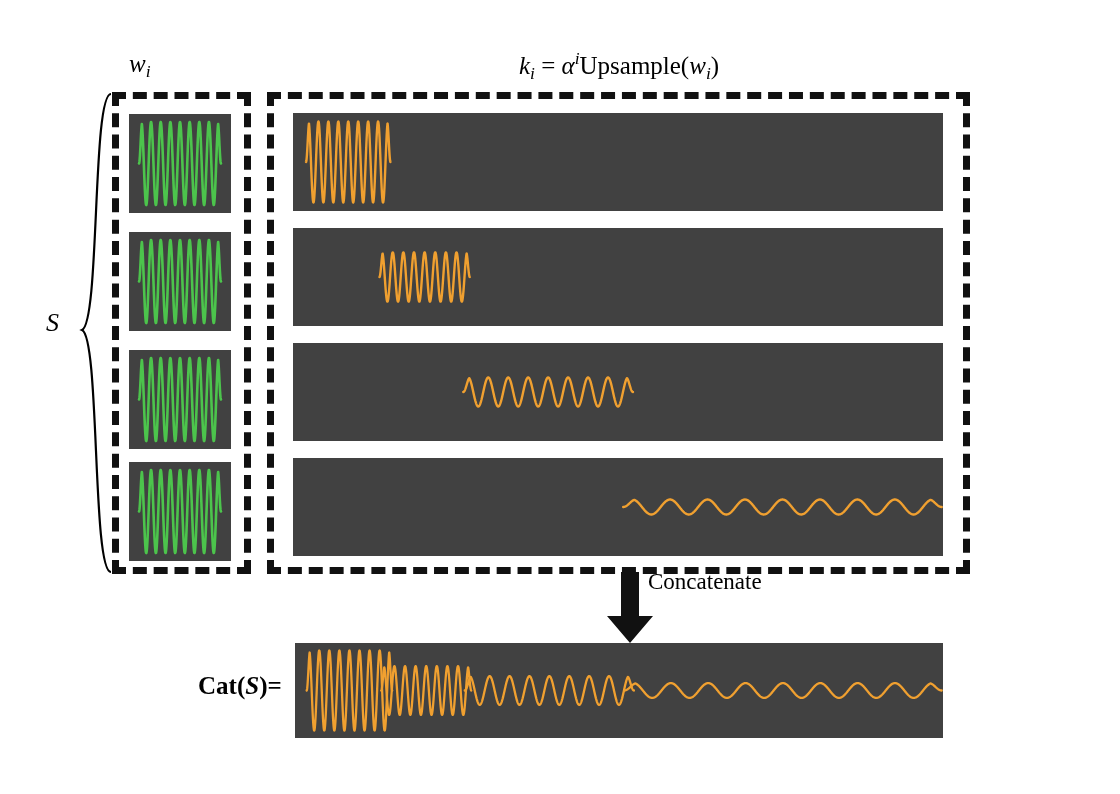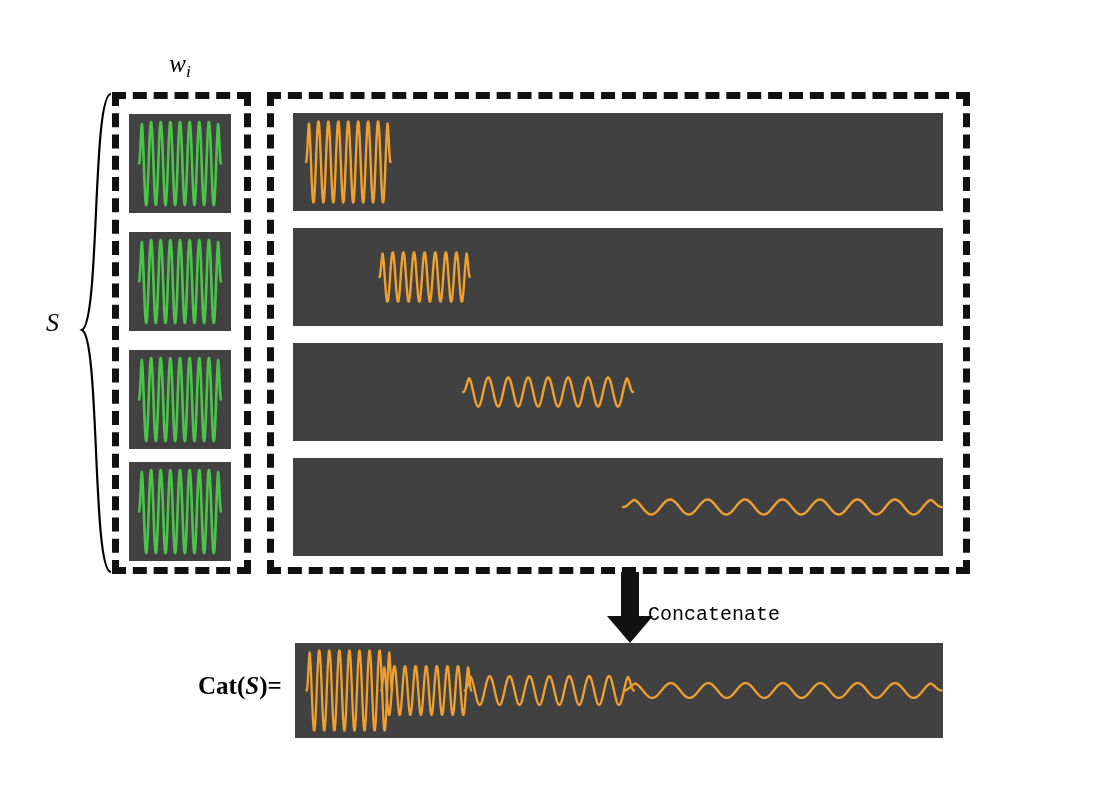--- a/index.html
+++ b/index.html
@@ -9,33 +9,33 @@
     font-family:"Liberation Sans", sans-serif;
     overflow:hidden;
   }
   .canvas{position:absolute;left:0;top:0;width:1120px;height:794px;}
 
   
   .label{position:absolute;color:#000;white-space:nowrap;}
   .math{font-family:"Liberation Serif", serif;font-style:italic;}
 
   #label-wi{
-    left:129px;top:50px;width:102px;text-align:center;
+    left:129px;top:50px;width:102px;
     font-size:25px;
   }
   #label-ki{
     left:293px;top:48px;width:652px;text-align:center;
     font-size:25px;
   }
   #label-s{
     left:46px;top:308px;font-size:26px;
   }
   #label-concat{
-    left:648px;top:603px;font-size:20px;
-    font-family:Liberation Mono, monospace;
+    left:648px;top:569px;font-size:23px;
+    font-family:Liberation Serif, serif;
   }
   #label-cat{
     left:198px;top:672px;font-size:25px;font-weight:bold;
   }
   .sub{font-size:0.70em;vertical-align:-0.30em;font-style:italic;}
   .sup{font-size:0.70em;vertical-align:0.55em;font-style:italic;}
   .upright{font-style:normal;}
 
   
   .dashbox{
@@ -88,20 +88,23 @@
     </svg>
   </div>
   <div class="label math" id="label-s">
     <span>S</span>
   </div>
 
   <div class="label math" id="label-wi">
     <span>w</span><span class="sub">i</span>
   </div>
 
+  <div class="label math" id="label-ki">
+    <span>k</span><span class="sub">i</span><span class="upright"> = </span><span>α</span><span class="sup">i</span><span class="upright">Upsample(</span><span>w</span><span class="sub">i</span><span class="upright">)</span>
+  </div>
 
   <div class="dashbox" id="box-wi"></div>
   <div class="dashbox" id="box-ki"></div>
 
   <div class="panel thumb" id="thumb-0">
       <svg viewBox="0 0 102 99" preserveAspectRatio="none">
         <path d="M10.00 49.50L10.16 49.27L10.32 48.57L10.47 47.43L10.63 45.86L10.79 43.90L10.95 41.59L11.10 38.99L11.26 36.14L11.42 33.12L11.58 29.99L11.73 26.82L11.89 23.69L12.05 20.68L12.21 17.86L12.37 15.31L12.52 13.11L12.68 11.33L12.84 10.03L13.00 10.97L13.15 12.75L13.31 14.92L13.47 17.46L13.63 20.33L13.78 23.51L13.94 26.97L14.10 30.66L14.26 34.55L14.42 38.60L14.57 42.76L14.73 46.99L14.89 51.25L15.05 55.50L15.20 59.67L15.36 63.75L15.52 67.67L15.68 71.40L15.83 74.90L15.99 78.13L16.15 81.06L16.31 83.65L16.47 85.89L16.62 87.74L16.78 89.19L16.94 90.23L17.10 90.83L17.25 91.00L17.41 90.73L17.57 90.02L17.73 88.89L17.88 87.34L18.04 85.40L18.20 83.07L18.36 80.40L18.52 77.39L18.67 74.10L18.83 70.54L18.99 66.76L19.15 62.80L19.30 58.70L19.46 54.50L19.62 50.25L19.78 45.99L19.93 41.77L20.09 37.63L20.25 33.62L20.41 29.77L20.57 26.13L20.72 22.74L20.88 19.63L21.04 16.83L21.20 14.38L21.35 12.30L21.51 10.61L21.67 9.33L21.83 8.47L21.98 8.05L22.14 8.06L22.30 8.51L22.46 9.39L22.62 10.70L22.77 12.41L22.93 14.51L23.09 16.99L23.25 19.80L23.40 22.93L23.56 26.34L23.72 29.99L23.88 33.85L24.03 37.87L24.19 42.02L24.35 46.24L24.51 50.50L24.67 54.75L24.82 58.94L24.98 63.04L25.14 66.99L25.30 70.75L25.45 74.30L25.61 77.58L25.77 80.56L25.93 83.22L26.08 85.52L26.24 87.45L26.40 88.97L26.56 90.08L26.72 90.75L26.87 91.00L27.03 90.81L27.19 90.18L27.35 89.12L27.50 87.65L27.66 85.77L27.82 83.51L27.98 80.89L28.13 77.95L28.29 74.70L28.45 71.18L28.61 67.44L28.77 63.51L28.92 59.43L29.08 55.25L29.24 51.00L29.40 46.74L29.55 42.51L29.71 38.36L29.87 34.32L30.03 30.44L30.18 26.76L30.34 23.32L30.50 20.16L30.66 17.30L30.82 14.79L30.97 12.64L31.13 10.88L31.29 9.52L31.45 8.59L31.60 8.09L31.76 8.03L31.92 8.40L32.08 9.21L32.23 10.44L32.39 12.08L32.55 14.12L32.71 16.53L32.87 19.28L33.02 22.36L33.18 25.72L33.34 29.33L33.50 33.16L33.65 37.15L33.81 41.28L33.97 45.49L34.13 49.75L34.28 54.00L34.44 58.21L34.60 62.32L34.76 66.30L34.92 70.11L35.07 73.69L35.23 77.02L35.39 80.06L35.55 82.78L35.70 85.14L35.86 87.14L36.02 88.73L36.18 89.91L36.33 90.67L36.49 90.99L36.65 90.87L36.81 90.32L36.97 89.34L37.12 87.94L37.28 86.13L37.44 83.94L37.60 81.38L37.75 78.49L37.91 75.29L38.07 71.82L38.23 68.12L38.38 64.22L38.54 60.16L38.70 55.99L38.86 51.76L39.02 47.49L39.17 43.26L39.33 39.08L39.49 35.02L39.65 31.11L39.80 27.39L39.96 23.91L40.12 20.69L40.28 17.78L40.43 15.20L40.59 12.99L40.75 11.16L40.91 9.73L41.07 8.73L41.22 8.15L41.38 8.01L41.54 8.30L41.70 9.03L41.85 10.19L42.01 11.76L42.17 13.73L42.33 16.07L42.48 18.77L42.64 21.79L42.80 25.11L42.96 28.68L43.12 32.47L43.27 36.44L43.43 40.54L43.59 44.75L43.75 49.00L43.90 53.26L44.06 57.47L44.22 61.61L44.38 65.61L44.53 69.45L44.69 73.07L44.85 76.45L45.01 79.55L45.17 82.32L45.32 84.75L45.48 86.81L45.64 88.48L45.80 89.73L45.95 90.56L46.11 90.96L46.27 90.92L46.43 90.45L46.58 89.54L46.74 88.21L46.90 86.48L47.06 84.35L47.22 81.86L47.37 79.02L47.53 75.88L47.69 72.45L47.85 68.79L48.00 64.92L48.16 60.89L48.32 56.73L48.48 52.51L48.63 48.25L48.79 44.00L48.95 39.81L49.11 35.73L49.27 31.78L49.42 28.03L49.58 24.50L49.74 21.24L49.90 18.27L50.05 15.63L50.21 13.35L50.37 11.45L50.53 9.95L50.68 8.87L50.84 8.22L51.00 8.00L51.16 8.22L51.32 8.87L51.47 9.95L51.63 11.45L51.79 13.35L51.95 15.63L52.10 18.27L52.26 21.24L52.42 24.50L52.58 28.03L52.73 31.78L52.89 35.73L53.05 39.81L53.21 44.00L53.37 48.25L53.52 52.51L53.68 56.73L53.84 60.89L54.00 64.92L54.15 68.79L54.31 72.45L54.47 75.88L54.63 79.02L54.78 81.86L54.94 84.35L55.10 86.48L55.26 88.21L55.42 89.54L55.57 90.45L55.73 90.92L55.89 90.96L56.05 90.56L56.20 89.73L56.36 88.48L56.52 86.81L56.68 84.75L56.83 82.32L56.99 79.55L57.15 76.45L57.31 73.07L57.47 69.45L57.62 65.61L57.78 61.61L57.94 57.47L58.10 53.26L58.25 49.00L58.41 44.75L58.57 40.54L58.73 36.44L58.88 32.47L59.04 28.68L59.20 25.11L59.36 21.79L59.52 18.77L59.67 16.07L59.83 13.73L59.99 11.76L60.15 10.19L60.30 9.03L60.46 8.30L60.62 8.01L60.78 8.15L60.93 8.73L61.09 9.73L61.25 11.16L61.41 12.99L61.57 15.20L61.72 17.78L61.88 20.69L62.04 23.91L62.20 27.39L62.35 31.11L62.51 35.02L62.67 39.08L62.83 43.26L62.98 47.49L63.14 51.76L63.30 55.99L63.46 60.16L63.62 64.22L63.77 68.12L63.93 71.82L64.09 75.29L64.25 78.49L64.40 81.38L64.56 83.94L64.72 86.13L64.88 87.94L65.03 89.34L65.19 90.32L65.35 90.87L65.51 90.99L65.67 90.67L65.82 89.91L65.98 88.73L66.14 87.14L66.30 85.14L66.45 82.78L66.61 80.06L66.77 77.02L66.93 73.69L67.08 70.11L67.24 66.30L67.40 62.32L67.56 58.21L67.72 54.00L67.87 49.75L68.03 45.49L68.19 41.28L68.35 37.15L68.50 33.16L68.66 29.33L68.82 25.72L68.98 22.36L69.13 19.28L69.29 16.53L69.45 14.12L69.61 12.08L69.77 10.44L69.92 9.21L70.08 8.40L70.24 8.03L70.40 8.09L70.55 8.59L70.71 9.52L70.87 10.88L71.03 12.64L71.18 14.79L71.34 17.30L71.50 20.16L71.66 23.32L71.82 26.76L71.97 30.44L72.13 34.32L72.29 38.36L72.45 42.51L72.60 46.74L72.76 51.00L72.92 55.25L73.08 59.43L73.23 63.51L73.39 67.44L73.55 71.18L73.71 74.70L73.87 77.95L74.02 80.89L74.18 83.51L74.34 85.77L74.50 87.65L74.65 89.12L74.81 90.18L74.97 90.81L75.13 91.00L75.28 90.75L75.44 90.08L75.60 88.97L75.76 87.45L75.92 85.52L76.07 83.22L76.23 80.56L76.39 77.58L76.55 74.30L76.70 70.75L76.86 66.99L77.02 63.04L77.18 58.94L77.33 54.75L77.49 50.50L77.65 46.24L77.81 42.02L77.97 37.87L78.12 33.85L78.28 29.99L78.44 26.34L78.60 22.93L78.75 19.80L78.91 16.99L79.07 14.51L79.23 12.41L79.38 10.70L79.54 9.39L79.70 8.51L79.86 8.06L80.02 8.05L80.17 8.47L80.33 9.33L80.49 10.61L80.65 12.30L80.80 14.38L80.96 16.83L81.12 19.63L81.28 22.74L81.43 26.13L81.59 29.77L81.75 33.62L81.91 37.63L82.07 41.77L82.22 45.99L82.38 50.25L82.54 54.50L82.70 58.70L82.85 62.80L83.01 66.76L83.17 70.54L83.33 74.10L83.48 77.39L83.64 80.40L83.80 83.07L83.96 85.40L84.12 87.34L84.27 88.89L84.43 90.02L84.59 90.73L84.75 91.00L84.90 90.83L85.06 90.23L85.22 89.19L85.38 87.74L85.53 85.89L85.69 83.65L85.85 81.06L86.01 78.13L86.17 74.90L86.32 71.40L86.48 67.67L86.64 63.75L86.80 59.67L86.95 55.50L87.11 51.25L87.27 46.99L87.43 42.76L87.58 38.60L87.74 34.55L87.90 30.66L88.06 26.97L88.22 23.51L88.37 20.33L88.53 17.46L88.69 14.92L88.85 12.75L89.00 10.97L89.16 10.03L89.32 11.33L89.48 13.11L89.63 15.31L89.79 17.86L89.95 20.68L90.11 23.69L90.27 26.82L90.42 29.99L90.58 33.12L90.74 36.14L90.90 38.99L91.05 41.59L91.21 43.90L91.37 45.86L91.53 47.43L91.68 48.57L91.84 49.27L92.00 49.50" fill="none" stroke="#4CC44C" stroke-width="2.6" stroke-linecap="round" stroke-linejoin="round"></path>
       </svg>
     </div>
   <div class="panel thumb" id="thumb-1">

